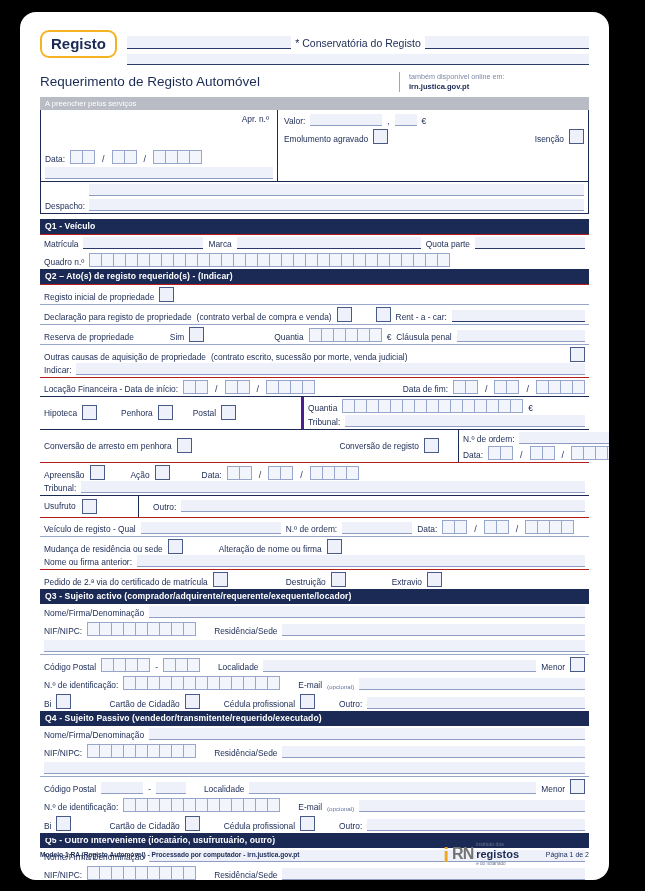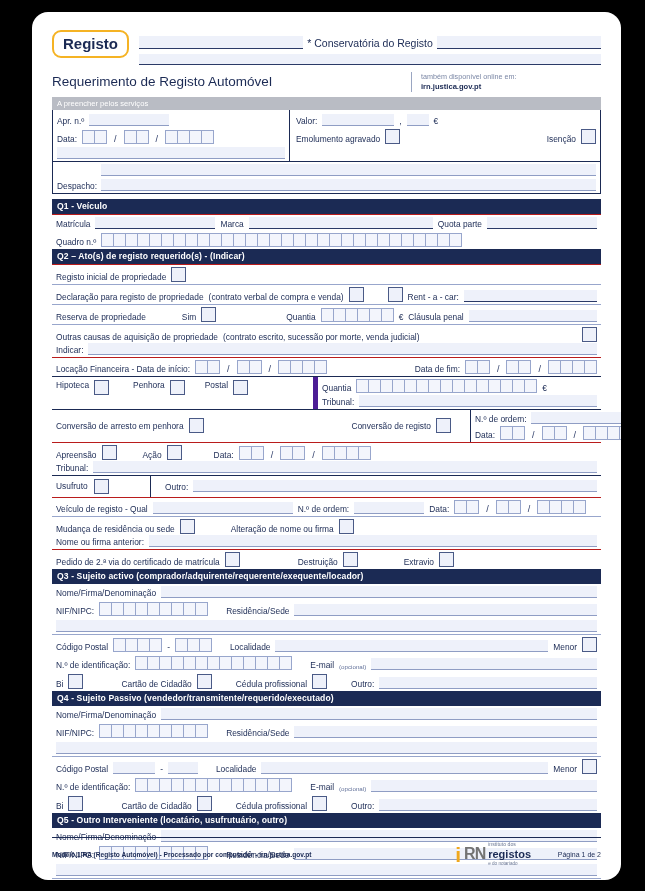--- a/index.html
+++ b/index.html
@@ -3,21 +3,21 @@
 <meta charset="utf-8">
 <style>
   html,body{margin:0;padding:0;}
   body{
     width:645px;height:891px;
     background:#000;
     font-family:"Liberation Sans", sans-serif;
     overflow:hidden;
   }
   .page{
-    position:absolute;left:32px;top:12px;
+    position:absolute;left:20px;top:12px;
     width:589px;height:868px;
     background:#ffffff;
     border-radius:16px;
     box-sizing:border-box;
     padding:0;
     overflow:hidden;
   }
   .inner{padding:18px 20px 0 20px;}
 
   
@@ -108,21 +108,21 @@
     <div class="online">
       <span>também disponível online em:</span><br>
       <b>irn.justica.gov.pt</b>
     </div>
   </div>
 
   <div class="graybar">A preencher pelos serviços</div>
 
   <div class="svc">
     <div class="svc-l">
-      <div class="row" style="padding-left:0;">
+      <div class="row" style="padding-left:0;flex-direction:column;">
         <span class="lbl">Apr. n.º</span>
         <div class="fillbox" style="max-width:80px;"></div>
         <div style="flex:1 1 auto;"></div>
       </div>
       <div class="row" style="padding-left:0;">
         <span class="lbl">Data:</span>
         <div class="boxes">
               <i></i>
               <i></i>
             </div>
@@ -298,21 +298,21 @@
     <span class="slash">/</span>
     <div class="boxes">
           <i></i>
           <i></i>
           <i></i>
           <i></i>
         </div>
   </div>
 
   <div style="display:flex;border-top:1px solid #1b2a54;">
-    <div style="flex:0 0 253px;border-right:5px solid #4c1d95;display:flex;align-items:flex-start;padding:3px 4px;gap:5px;">
+    <div style="flex:0 0 253px;border-right:3px solid #4c1d95;display:flex;align-items:center;padding:3px 4px;gap:5px;">
       <span class="lbl">Hipoteca</span>
       <span class="chk"></span>
       <span style="width:14px;"></span>
       <span class="lbl">Penhora</span>
       <span class="chk"></span>
       <span style="width:10px;"></span>
       <span class="lbl">Postal</span>
       <span class="chk"></span>
     </div>
     <div style="flex:1 1 auto;padding:2px 4px;">

